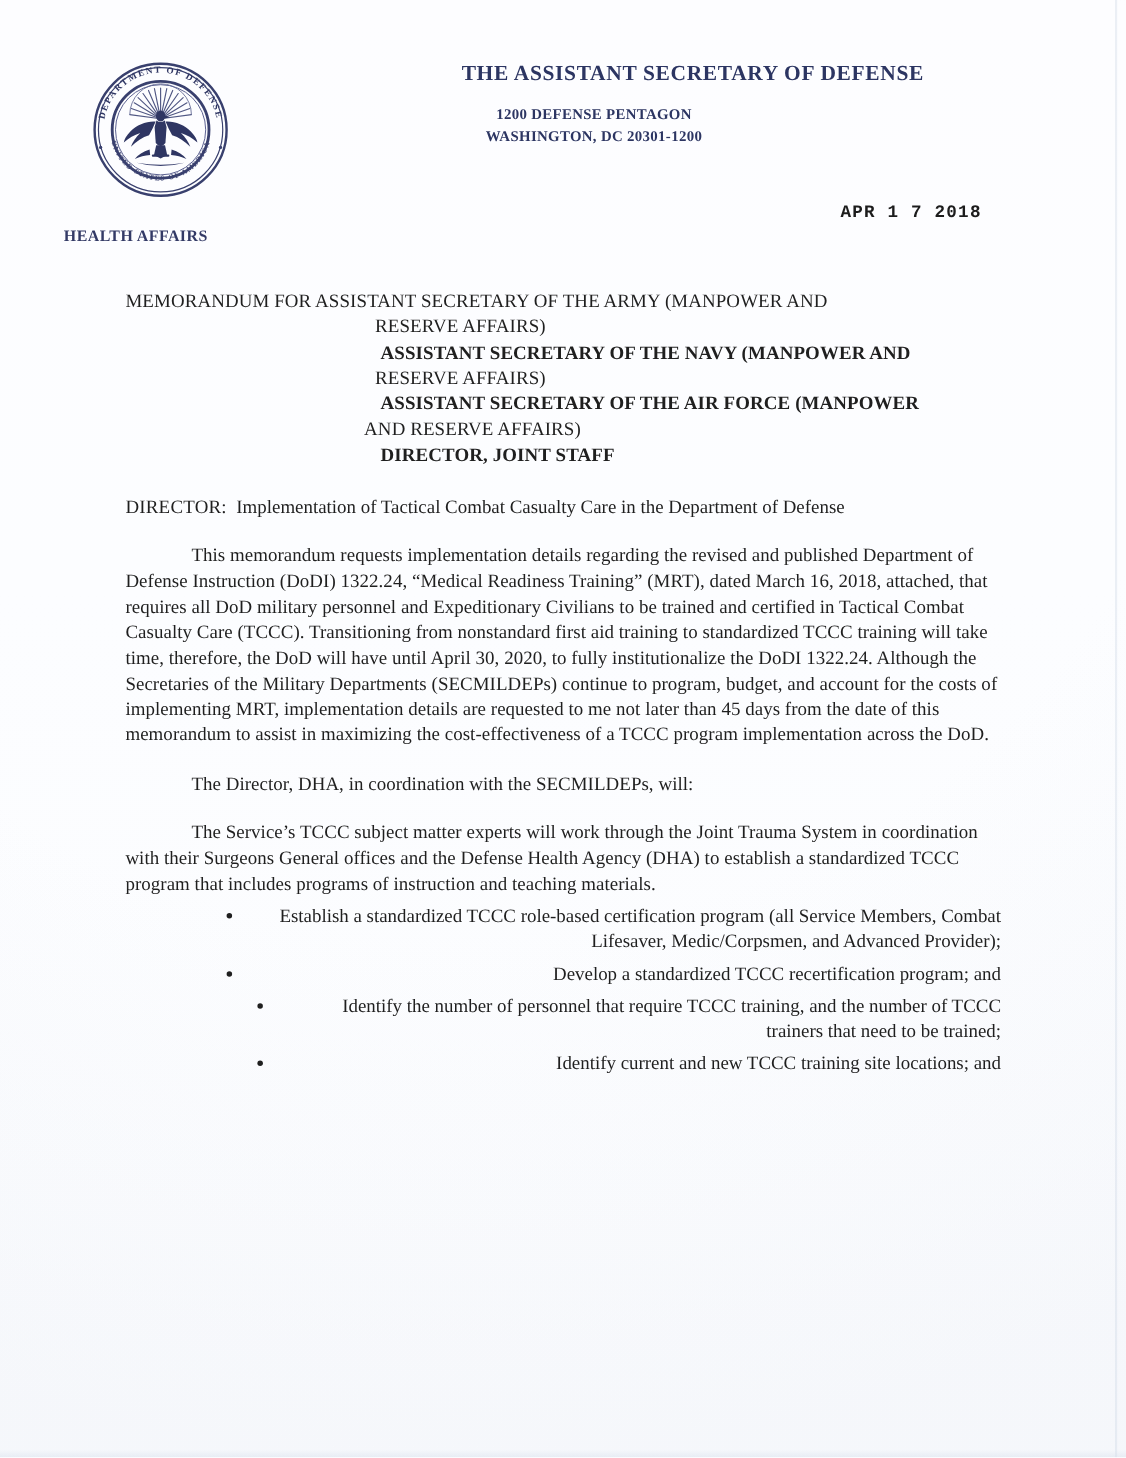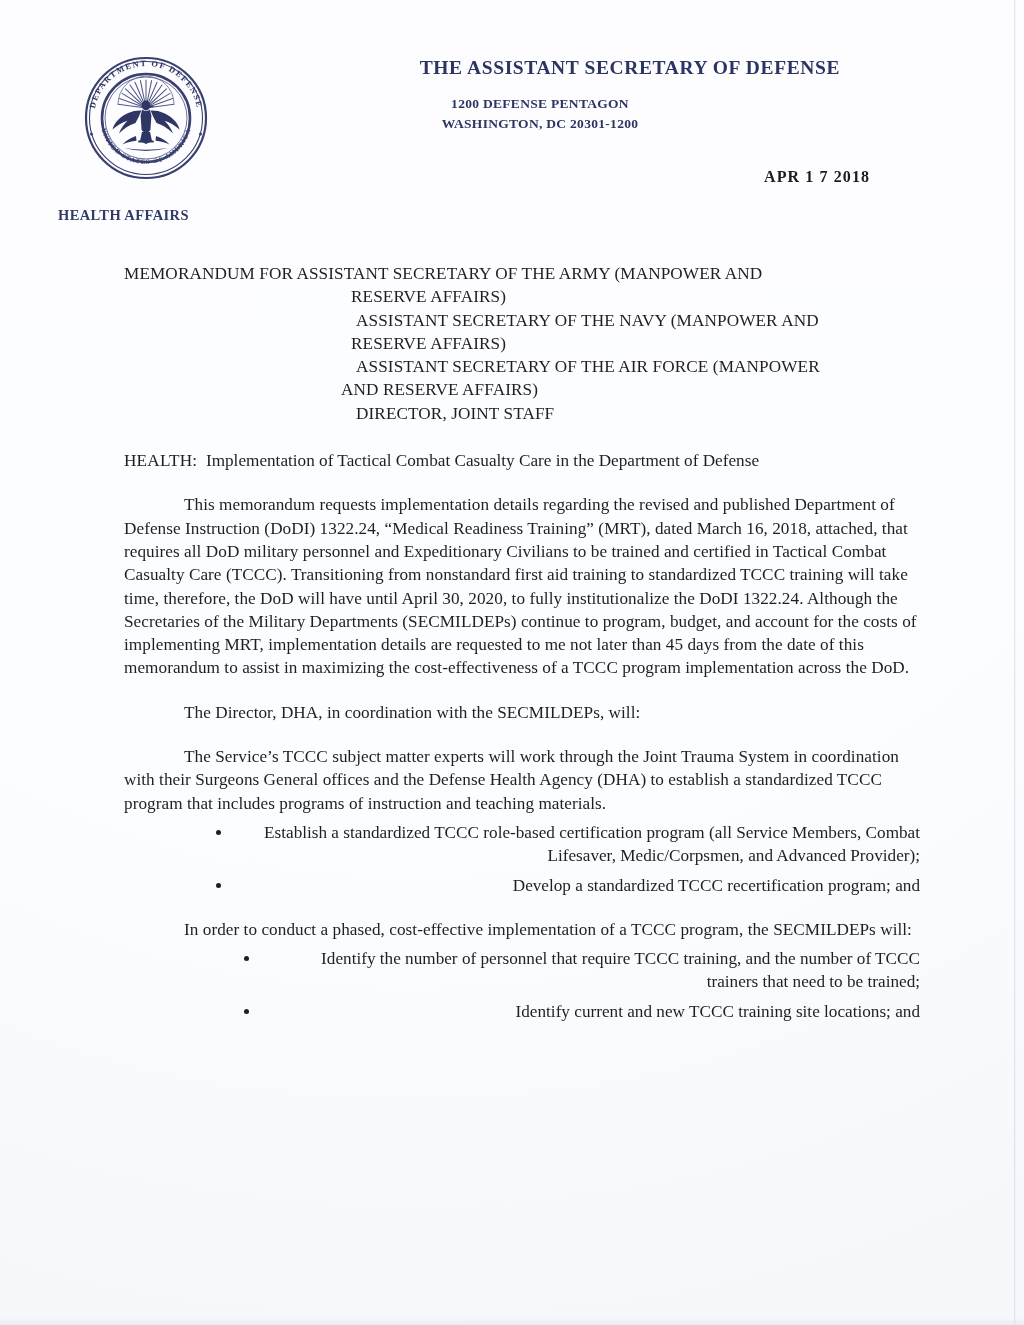--- a/index.html
+++ b/index.html
@@ -83,59 +83,59 @@
     font-size: 13.5px;
     letter-spacing: 0.3px;
     line-height: 1.45;
     text-align: center;
   }
 
   
   .date-stamp {
     position: absolute;
     left: 764px;
-    top: 168px;
-    font-family: Liberation Serif, serif;
+    top: 184px;
+    font-family: Liberation Mono, monospace;
     font-weight: bold;
     font-size: 16px;
     letter-spacing: 1.1px;
     color: #1c1c1c;
   }
 
   
   .health-affairs {
     position: absolute;
     left: 58px;
     top: 207px;
     font-weight: bold;
     font-size: 14.5px;
     letter-spacing: 0.4px;
     color: #333a66;
   }
 
   
   .body {
     position: absolute;
-    left: 124px;
+    left: 114px;
     top: 262px;
     width: 796px;
     color: #1f1f1f;
     font-size: 17.2px;
     line-height: 23.3px;
   }
 
   
   .memo-block { margin: 0 0 4px 0; }
   .memo-line {
     white-space: nowrap;
     letter-spacing: 0.1px;
   }
   .memo-line.lvl1 { padding-left: 0; }
   .memo-line.lvl2 { padding-left: 227px; }
-  .memo-line.lvl3 { padding-left: 232px; }
+  .memo-line.lvl3 { padding-left: 232px; font-weight: bold; }
   .memo-line.lvl4 { padding-left: 217px; }
 
   
   .subject {
     margin-top: 24px;
     white-space: nowrap;
   }
   .subject .sub-label { letter-spacing: 0.2px; }
 
   
@@ -277,41 +277,40 @@
       <div class="memo-line lvl1">MEMORANDUM FOR ASSISTANT SECRETARY OF THE ARMY (MANPOWER AND</div>
       <div class="memo-line lvl2">RESERVE AFFAIRS)</div>
       <div class="memo-line lvl3">ASSISTANT SECRETARY OF THE NAVY (MANPOWER AND</div>
       <div class="memo-line lvl2">RESERVE AFFAIRS)</div>
       <div class="memo-line lvl3">ASSISTANT SECRETARY OF THE AIR FORCE (MANPOWER</div>
       <div class="memo-line lvl4">AND RESERVE AFFAIRS)</div>
       <div class="memo-line lvl3">DIRECTOR, JOINT STAFF</div>
     </div>
 
     <div class="subject">
-      <span class="sub-label">HEALTH:</span><span>&nbsp; </span><span>Implementation of Tactical Combat Casualty Care in the Department of Defense</span>
+      <span class="sub-label">DIRECTOR:</span><span>&nbsp; </span><span>Implementation of Tactical Combat Casualty Care in the Department of Defense</span>
     </div>
 
     <p class="para">This memorandum requests implementation details regarding the revised and published Department of Defense Instruction (DoDI) 1322.24, “Medical Readiness Training” (MRT), dated March 16, 2018, attached, that requires all DoD military personnel and Expeditionary Civilians to be trained and certified in Tactical Combat Casualty Care (TCCC).  Transitioning from nonstandard first aid training to standardized TCCC training will take time, therefore, the DoD will have until April 30, 2020, to fully institutionalize the DoDI 1322.24.  Although the Secretaries of the Military Departments (SECMILDEPs) continue to program, budget, and account for the costs of implementing MRT, implementation details are requested to me not later than 45 days from the date of this memorandum to assist in maximizing the cost-effectiveness of a TCCC program implementation across the DoD.</p>
 
     <p class="para">The Director, DHA, in coordination with the SECMILDEPs, will:</p>
 
     <p class="para">The Service’s TCCC subject matter experts will work through the Joint Trauma System in coordination with their Surgeons General offices and the Defense Health Agency (DHA) to establish a standardized TCCC program that includes programs of instruction and teaching materials.</p>
 
     <ul class="bullets">
       <li>
         <span class="bullet-dot"></span>
         <span>Establish a standardized TCCC role-based certification program (all Service Members, Combat Lifesaver, Medic/Corpsmen, and Advanced Provider);</span>
       </li>
       <li>
         <span class="bullet-dot"></span>
         <span>Develop a standardized TCCC recertification program; and</span>
       </li>
     </ul>
 
-    <p class="para">In order to conduct a phased, cost-effective implementation of a TCCC program, the SECMILDEPs will:</p>
 
     <ul class="bullets deep">
       <li>
         <span class="bullet-dot"></span>
         <span>Identify the number of personnel that require TCCC training, and the number of TCCC trainers that need to be trained;</span>
       </li>
       <li>
         <span class="bullet-dot"></span>
         <span>Identify current and new TCCC training site locations; and</span>
       </li>

